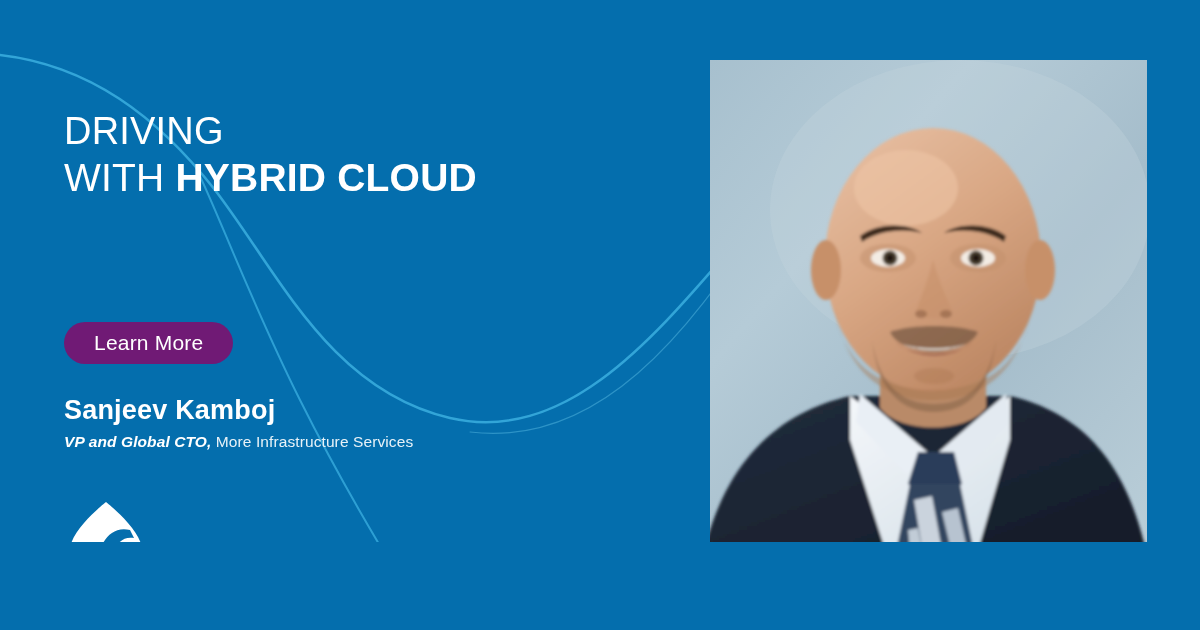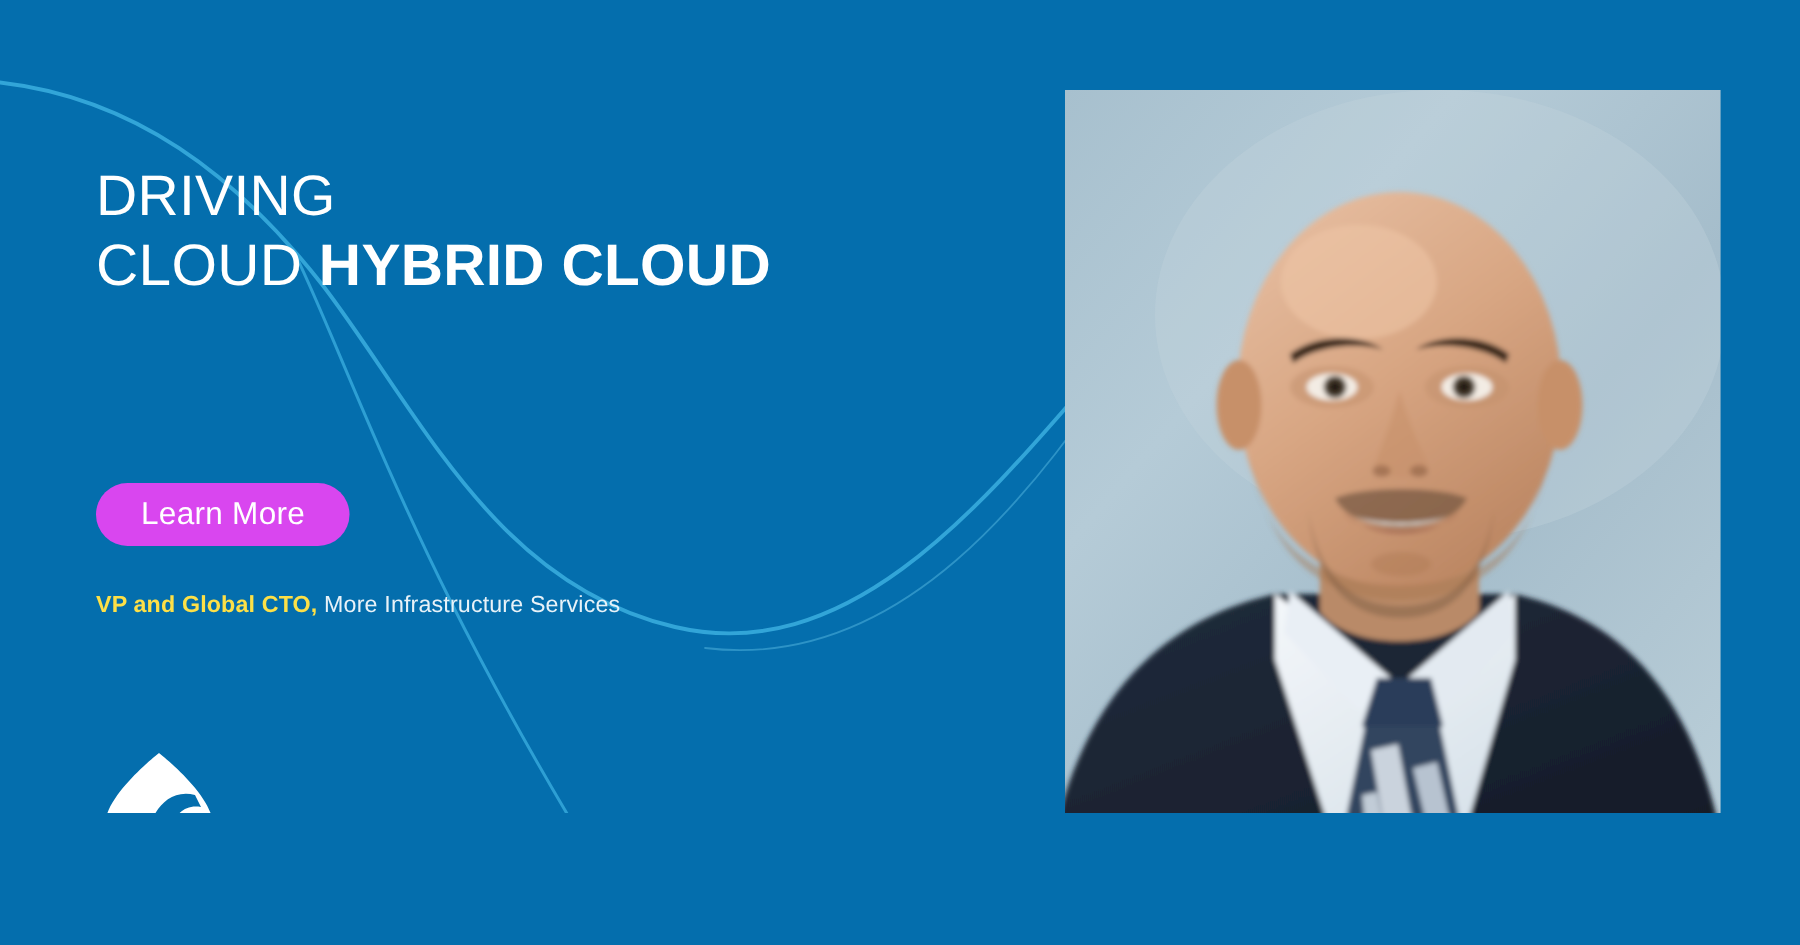--- a/index.html
+++ b/index.html
@@ -64,21 +64,21 @@
 
   
   #cta {
     position:absolute;
     left:64px; top:322px;
     height:42px;
     padding:0 30px;
     display:flex;
     align-items:center;
     justify-content:center;
-    background:#d946ef;
+    background:#701a75;
     border:none;
     border-radius:21px;
     cursor:pointer;
   }
   #cta-label {
     color:#ffffff;
     font-size:21px;
     font-weight:400;
     letter-spacing:0.2px;
   }
@@ -96,21 +96,22 @@
     margin-bottom:7px;
   }
   #speaker-role {
     font-size:15.5px;
     color:#e8f2f8;
     font-weight:400;
     letter-spacing:0.1px;
   }
   #speaker-role-title {
     font-weight:700;
-    color:#fde047;
+    color:#ffffff;
+    font-style:italic;
   }
 
   
   #logo {
     position:absolute;
     left:64px; top:500px;
     width:84px; height:78px;
   }
 
   
@@ -135,28 +136,29 @@
              C 570 446, 660 330, 745 232" fill="none" stroke="#35a8da" stroke-width="2.6" stroke-linecap="round" opacity="0.95"></path>
 
     <path d="M 196 168 C 215 205, 250 300, 300 400
              C 350 500, 400 580, 432 630" fill="none" stroke="#35a8da" stroke-width="2.0" stroke-linecap="round" opacity="0.85"></path>
 
     <path d="M 470 432 C 600 448, 690 330, 760 222" fill="none" stroke="#5fc0e6" stroke-width="1.2" stroke-linecap="round" opacity="0.45"></path>
   </svg>
 
   <div id="headline">
     <div class="hl-line hl-1">DRIVING</div>
-    <div class="hl-line hl-3"><span>CLOUD </span><span class="hl-strong">HYBRID CLOUD</span></div>
+    <div class="hl-line hl-3"><span>WITH </span><span class="hl-strong">HYBRID CLOUD</span></div>
   </div>
 
   <button id="cta">
     <span id="cta-label">Learn More</span>
   </button>
 
   <div id="speaker">
+    <div id="speaker-name">Sanjeev Kamboj</div>
     <div id="speaker-role"><span id="speaker-role-title">VP and Global CTO,</span><span> More Infrastructure Services</span></div>
   </div>
 
   <svg id="logo" viewBox="0 0 84 78" aria-hidden="true">
     <defs>
       <mask id="swirl-mask">
         <rect x="0" y="0" width="84" height="78" fill="#000"></rect>
 
         <path d="M42 2
                  C 42 2, 78 30, 78 50

